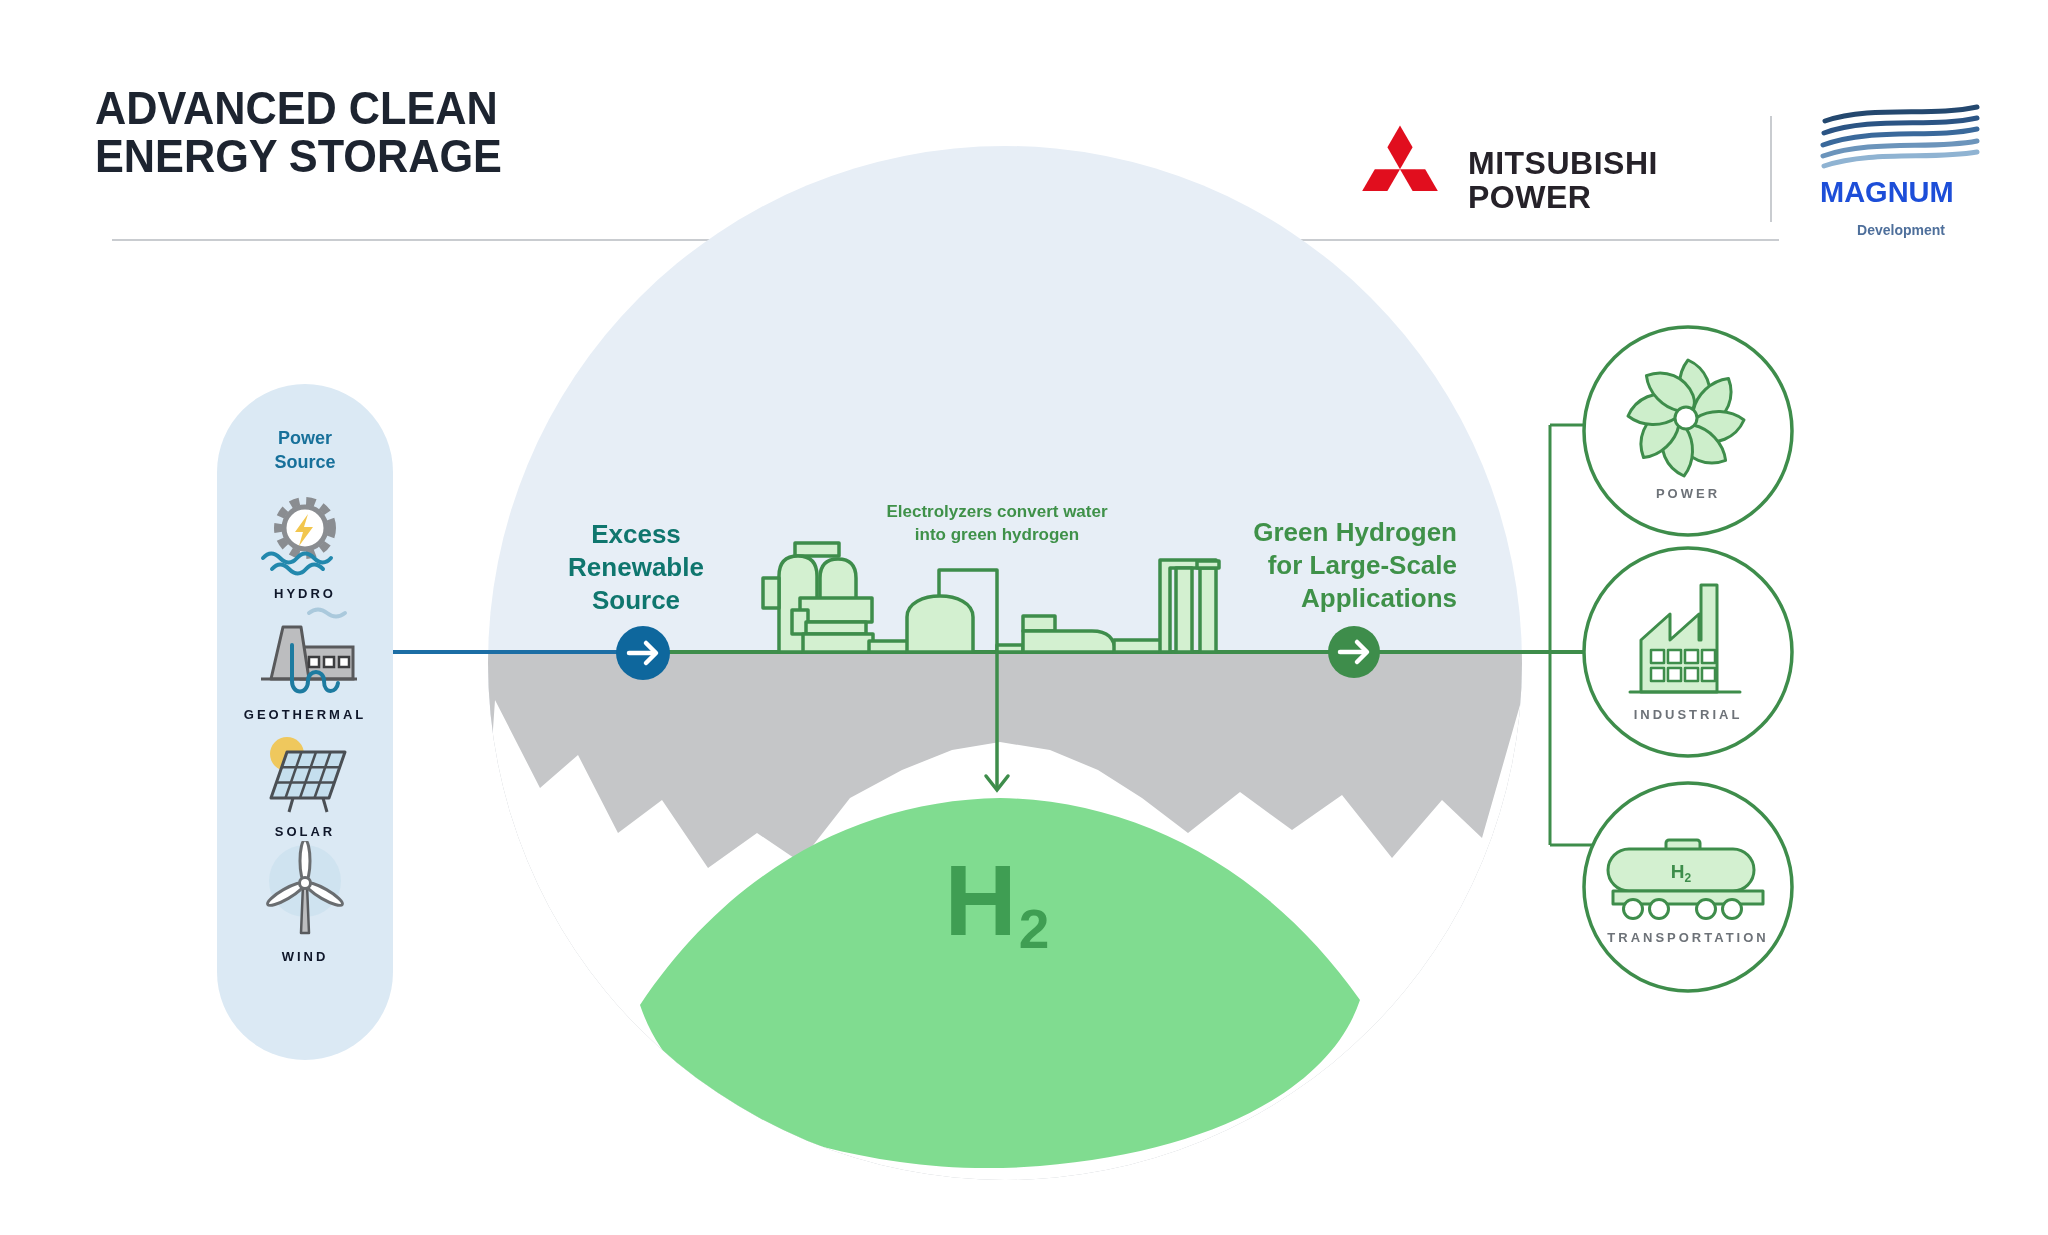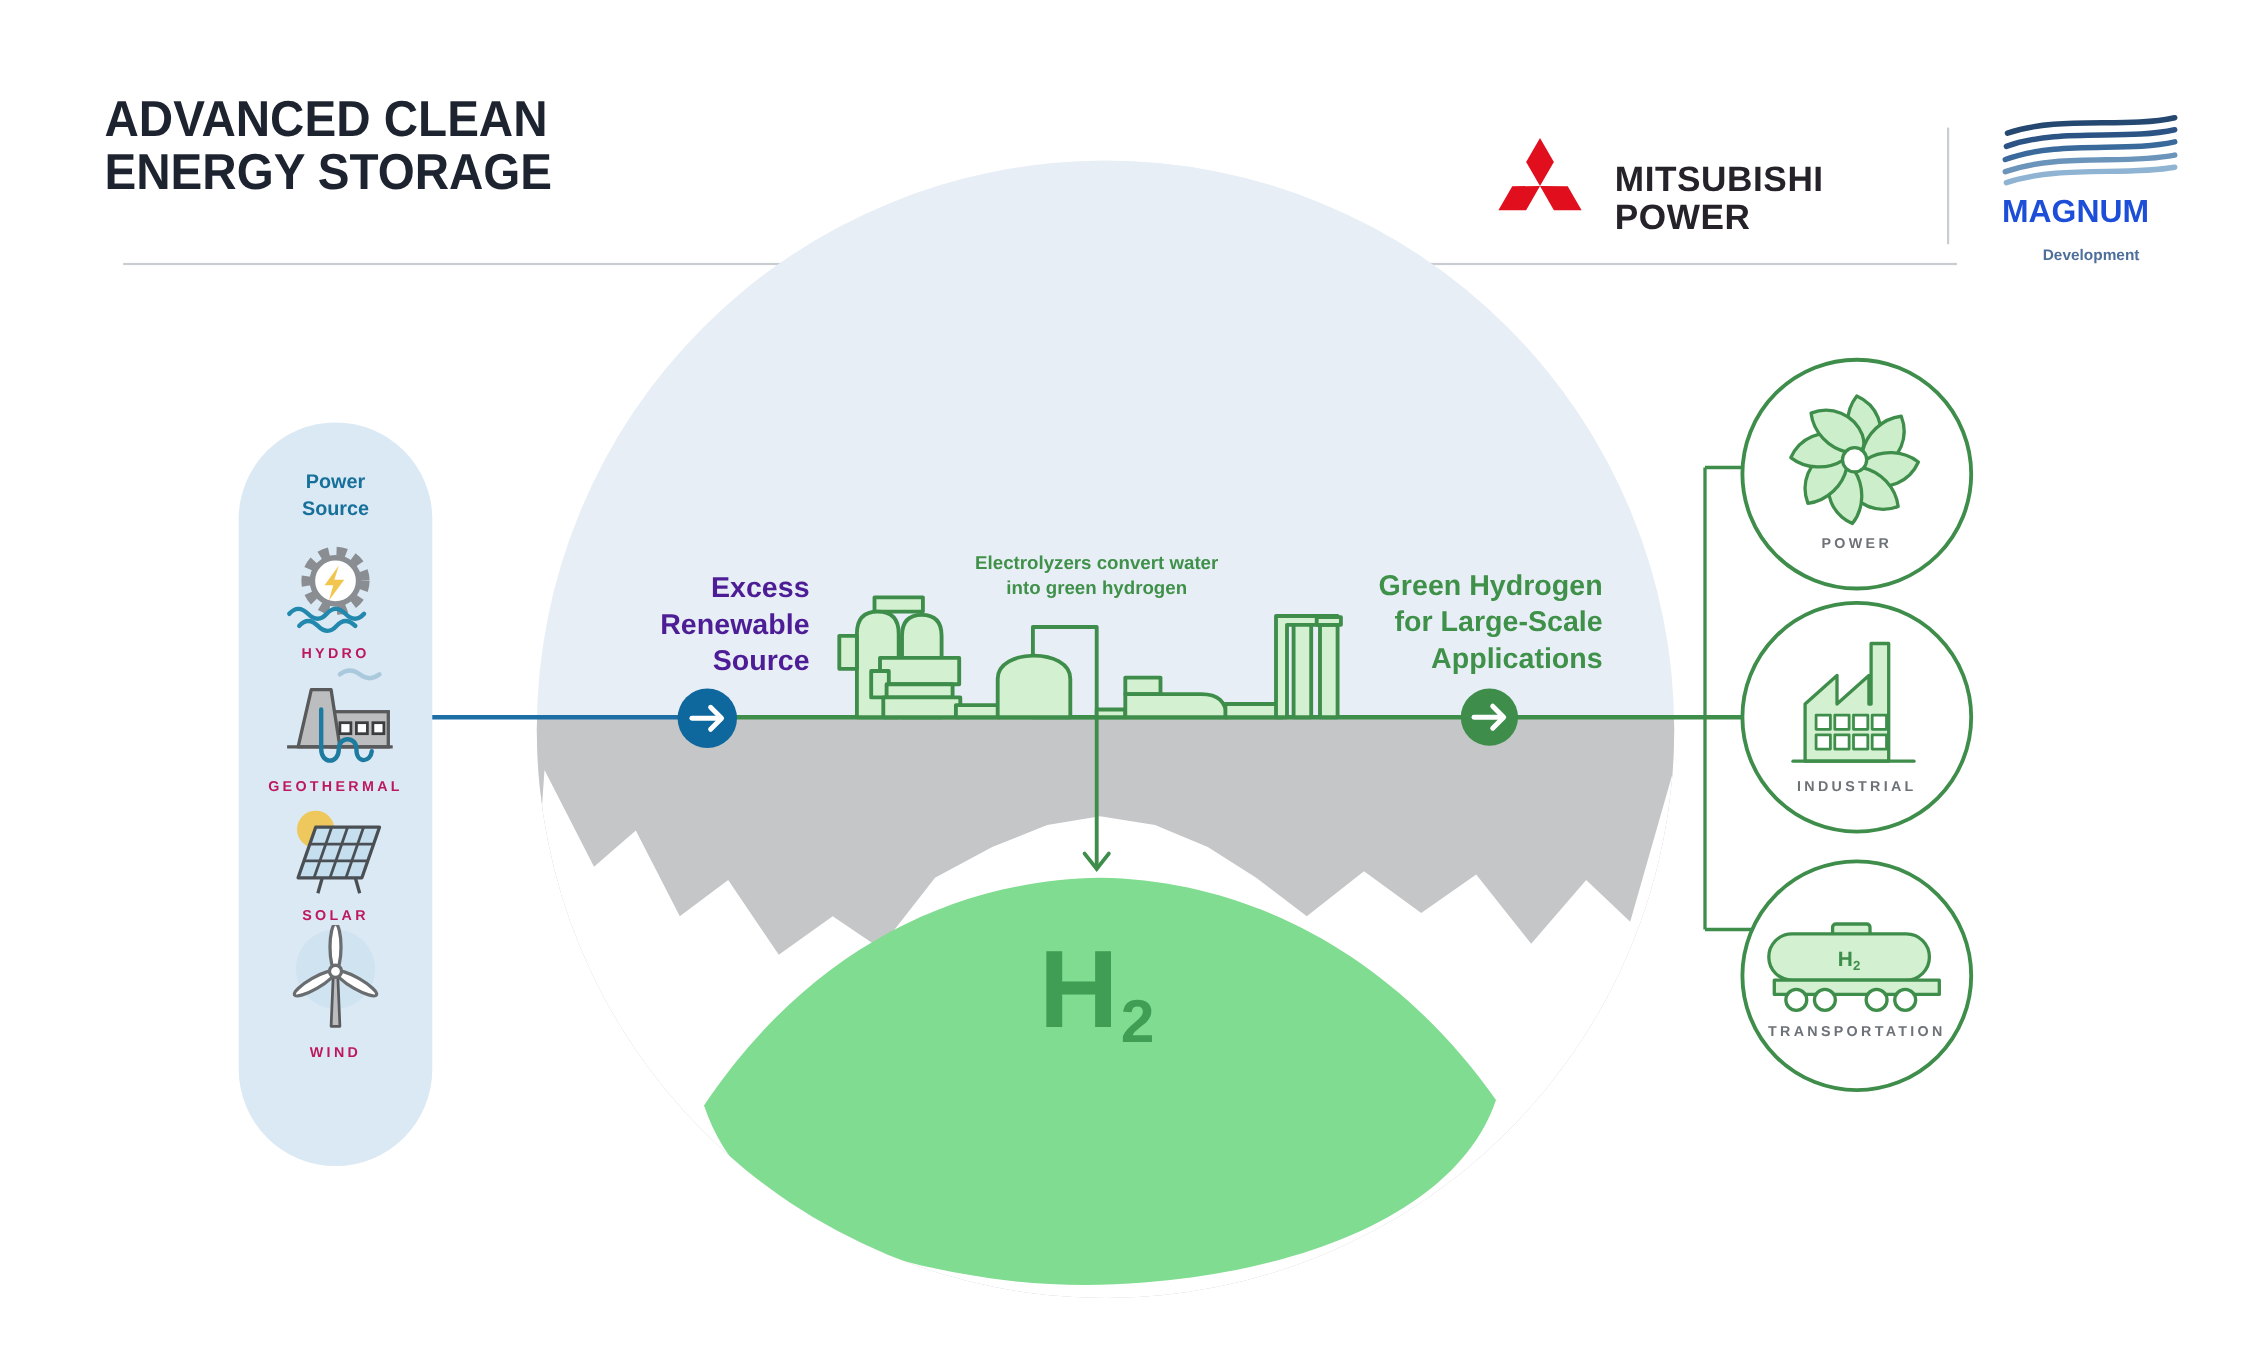--- a/index.html
+++ b/index.html
@@ -16,27 +16,27 @@
   .v-divider{position:absolute;left:1770px;top:116px;width:2px;height:106px;background:#c9ccd0;}
   .magnum{position:absolute;left:1820px;top:103px;width:162px;}
   .magnum .name{font-size:29px;line-height:30px;font-weight:bold;color:#1d4ed8;margin-top:4px;}
   .magnum .sub{font-size:14px;line-height:15px;font-weight:bold;color:#4e6f9b;text-align:center;margin-top:16px;}
 
   
   .pill{position:absolute;left:217px;top:384px;width:176px;height:676px;border-radius:88px;
         background:#dbe9f4;display:flex;flex-direction:column;align-items:center;padding-top:42px;box-sizing:border-box;}
   .pill-title{font-size:18px;line-height:24px;font-weight:bold;color:#17709a;text-align:center;margin-bottom:14px;}
   .src-item{display:flex;flex-direction:column;align-items:center;margin-top:2px;}
-  .src-label{font-size:13px;font-weight:bold;color:#be185d;letter-spacing:3px;margin-top:4px;}
+  .src-label{font-size:13px;font-weight:bold;color:#0f172a;letter-spacing:3px;margin-top:4px;}
 
   
   .scene{position:absolute;left:0;top:0;}
   .olabel{position:absolute;text-align:center;font-weight:bold;}
   .olabel .tl{white-space:nowrap;}
-  .excess{left:536px;top:518px;width:200px;font-size:26px;line-height:33px;color:#4c1d95;text-align:right;}
+  .excess{left:536px;top:518px;width:200px;font-size:26px;line-height:33px;color:#0f766e;}
   .enote{left:842px;top:500px;width:310px;font-size:17px;line-height:23px;color:#3f9149;}
   .apps{left:1252px;top:516px;width:205px;font-size:26px;line-height:33px;color:#3f9149;text-align:right;}
   .snote{left:842px;top:815px;width:310px;font-size:17px;line-height:23px;color:#2f8b49;}
   .h2big{left:892px;top:850px;width:210px;font-size:100px;line-height:100px;color:#3f9e53;}
   .h2big .h2sub{font-size:.55em;vertical-align:-0.24em;margin-left:2px;}
   .rlabel{position:absolute;left:1563px;width:250px;text-align:center;font-size:13px;font-weight:bold;
           color:#6d7278;letter-spacing:3px;}
 </style>
 </head>
 <body>

